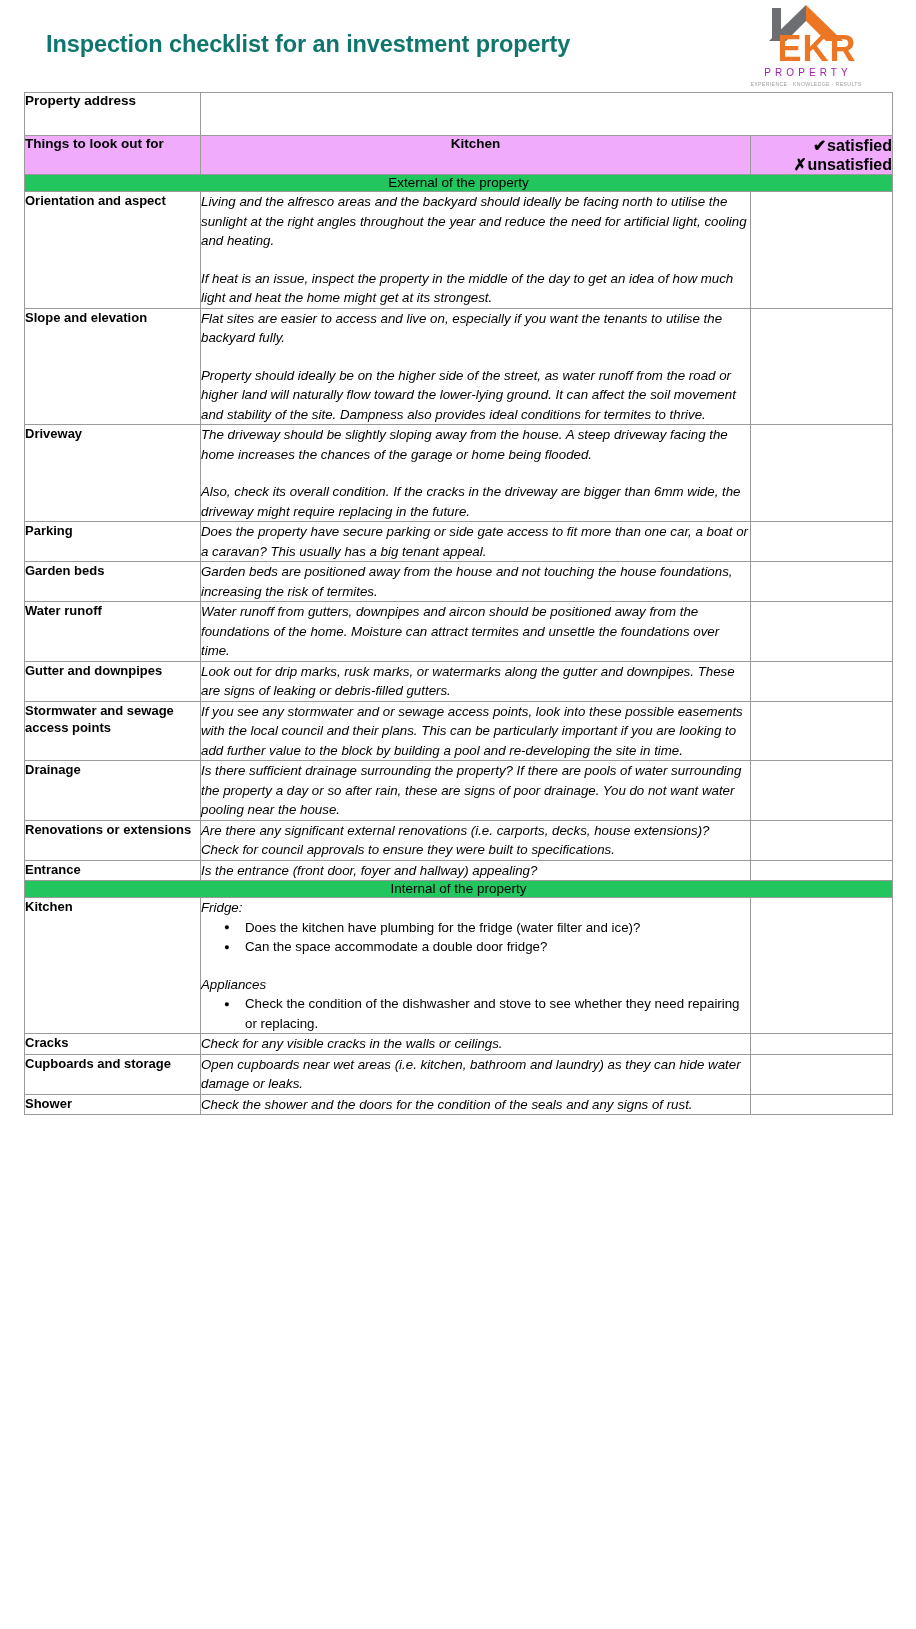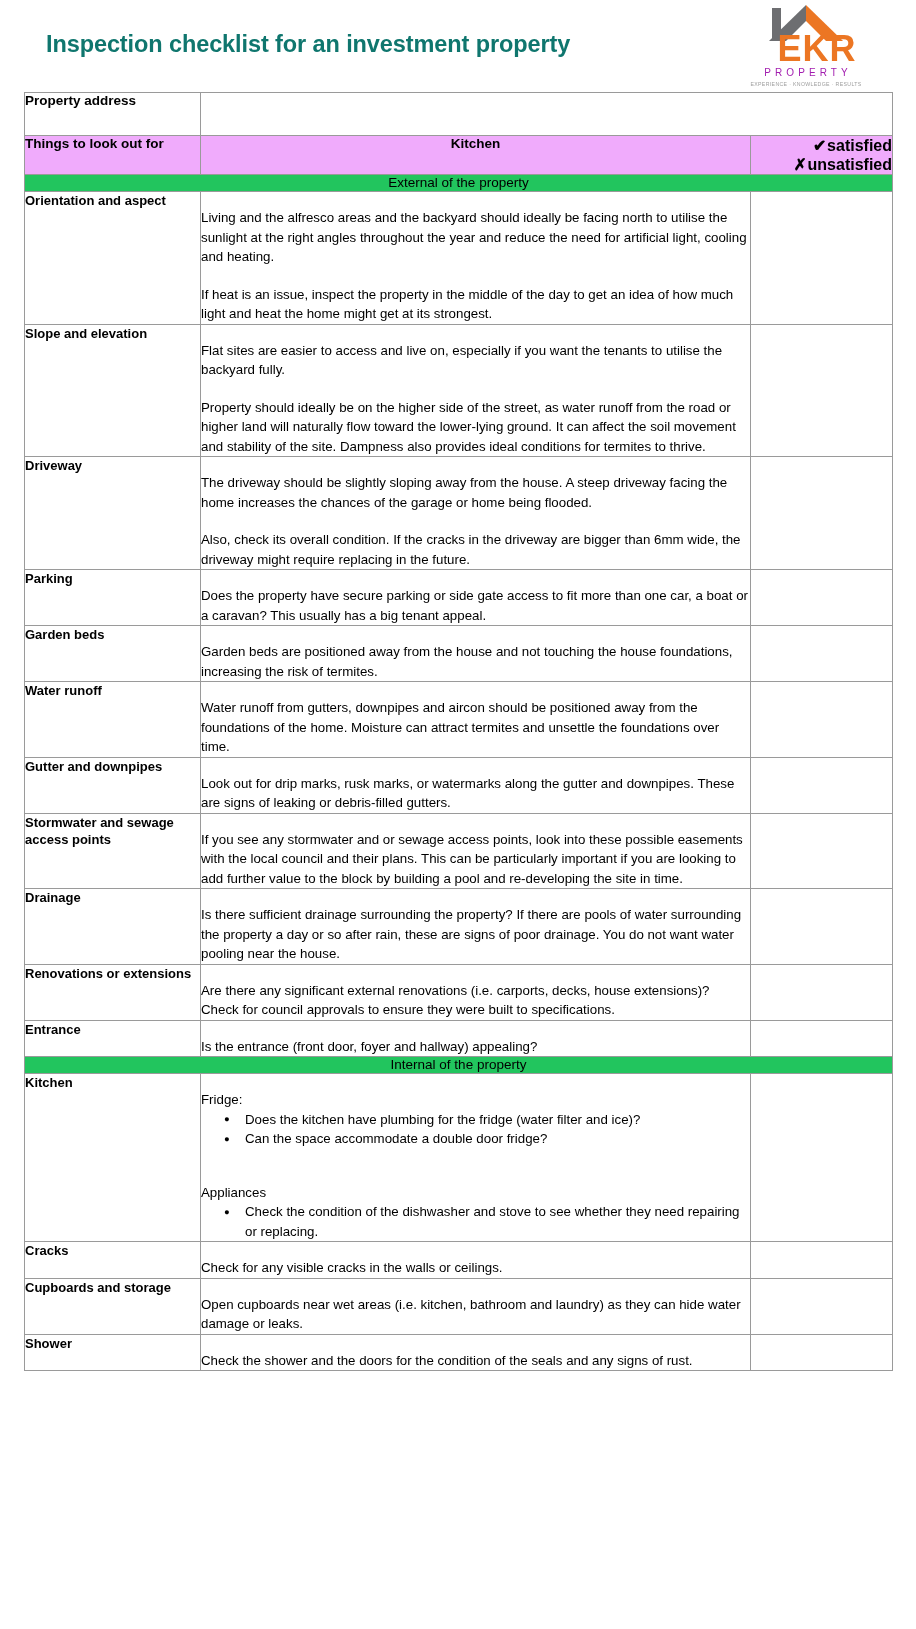--- a/index.html
+++ b/index.html
@@ -169,21 +169,22 @@
     font-weight: bold;
     line-height: 17px;
   }
   .cell-details {
     padding: 13px 12px 12px 10px;
     font-size: 13.3px;
     line-height: 19.5px;
     font-weight: normal;
   }
   .cell-details p {
-    margin: 16px 0 18px 0;
+    margin: 0 0 18px 0;
+    font-style: italic;
   }
   .cell-details p:last-child {
     margin-bottom: 0;
   }
   .cell-details p.tight {
     margin-bottom: 0;
   }
   .cell-details ul {
     margin: 0 0 0 0;
     padding-left: 44px;

